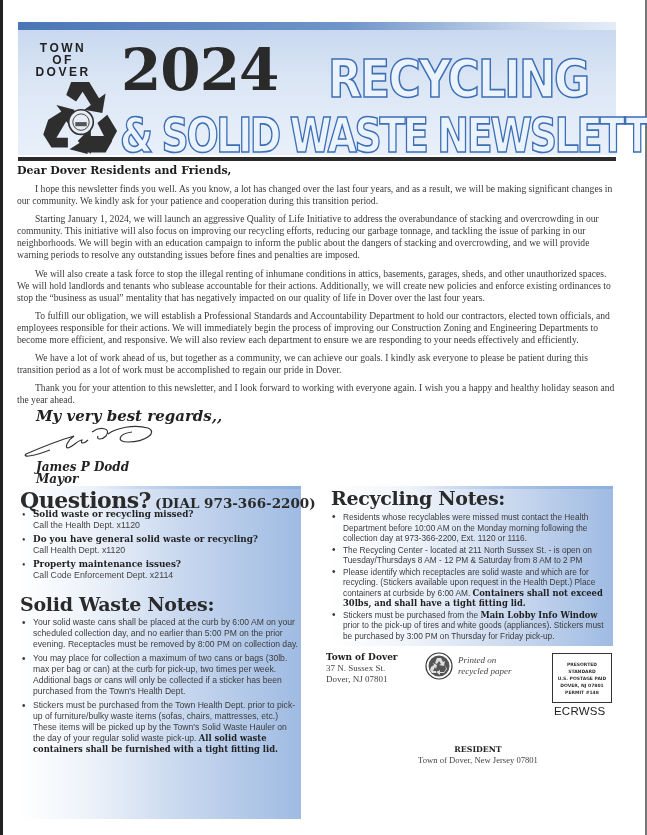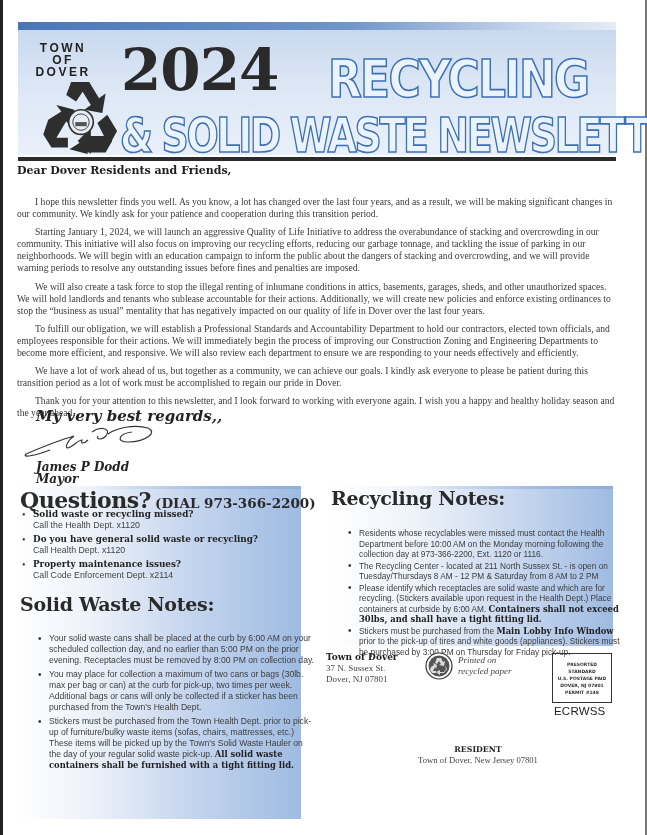--- a/index.html
+++ b/index.html
@@ -38,21 +38,21 @@
   .title-1 { left: 310px; top: 28px; font-size: 50px; letter-spacing: -2px; transform: scaleX(0.88) scaleY(1.02); }
   .title-2 { left: 102px; top: 85px; font-size: 48px; letter-spacing: -3px; transform: scaleX(0.79) scaleY(1.0); }
   .masthead-rule {
     position: absolute; left: 18px; top: 157px; width: 598px; height: 4px; background: #2b2b2b;
   }
 
   
   .letter { position: absolute; left: 17px; top: 164px; width: 600px; }
   .salutation {
     font-family: "DejaVu Serif", serif; font-weight: bold; font-size: 11px; color: #1e1e1e;
-    margin: 0 0 19px 0;
+    margin: 0 0 6px 0;
   }
   .para {
     font-family: "Liberation Serif", serif; font-size: 9.6px; line-height: 12.1px; color: #3a3a3a;
     text-indent: 18px; margin: 0 0 6px 0; text-align: left;
   }
   .signoff {
     position: absolute; left: 36px; top: 407px; font-family: "DejaVu Serif", serif;
     font-style: italic; font-weight: bold; font-size: 15px; color: #222;
   }
   .signature { position: absolute; left: 20px; top: 418px; width: 140px; height: 42px; }
@@ -79,21 +79,21 @@
   .q-list { position: absolute; left: 20px; top: 509px; width: 280px; margin: 0; padding: 0; list-style: none; }
   .q-item { position: relative; padding-left: 13px; margin-bottom: 3px; }
   .q-item::before { content: "•"; position: absolute; left: 2px; top: 0px; font-size: 10px; color: #333; }
   .q-title { display: block; font-family: "DejaVu Serif", serif; font-weight: bold; font-size: 8.8px; line-height: 11px; color: #222; }
   .q-detail { display: block; font-family: "Liberation Sans", sans-serif; font-size: 8.8px; line-height: 11px; color: #444; }
 
   .sw-heading {
     position: absolute; left: 20px; top: 593px; font-family: "DejaVu Serif", serif; font-weight: bold;
     font-size: 19px; color: #2a2a2a; letter-spacing: -0.3px; white-space: nowrap;
   }
-  .note-list { position: absolute; margin: 16px; padding: 0; list-style: none; }
+  .note-list { position: absolute; margin: 0; padding: 0; list-style: none; }
   .sw-list { left: 20px; top: 617px; width: 281px; }
   .note-item {
     position: relative; padding-left: 13px; margin-bottom: 3px;
     font-family: "Liberation Sans", sans-serif; font-size: 8.6px; line-height: 11px; color: #3c3c3c;
   }
   .note-item::before { content: "•"; position: absolute; left: 2px; top: 0; font-size: 10px; color: #333; }
   .note-item b.serif { font-family: "DejaVu Serif", serif; color: #222; font-size: 8.4px; }
   .note-item i.em { font-family: "DejaVu Serif", serif; font-weight: bold; font-style: italic; color: #222; font-size: 8.4px; }
 
   

